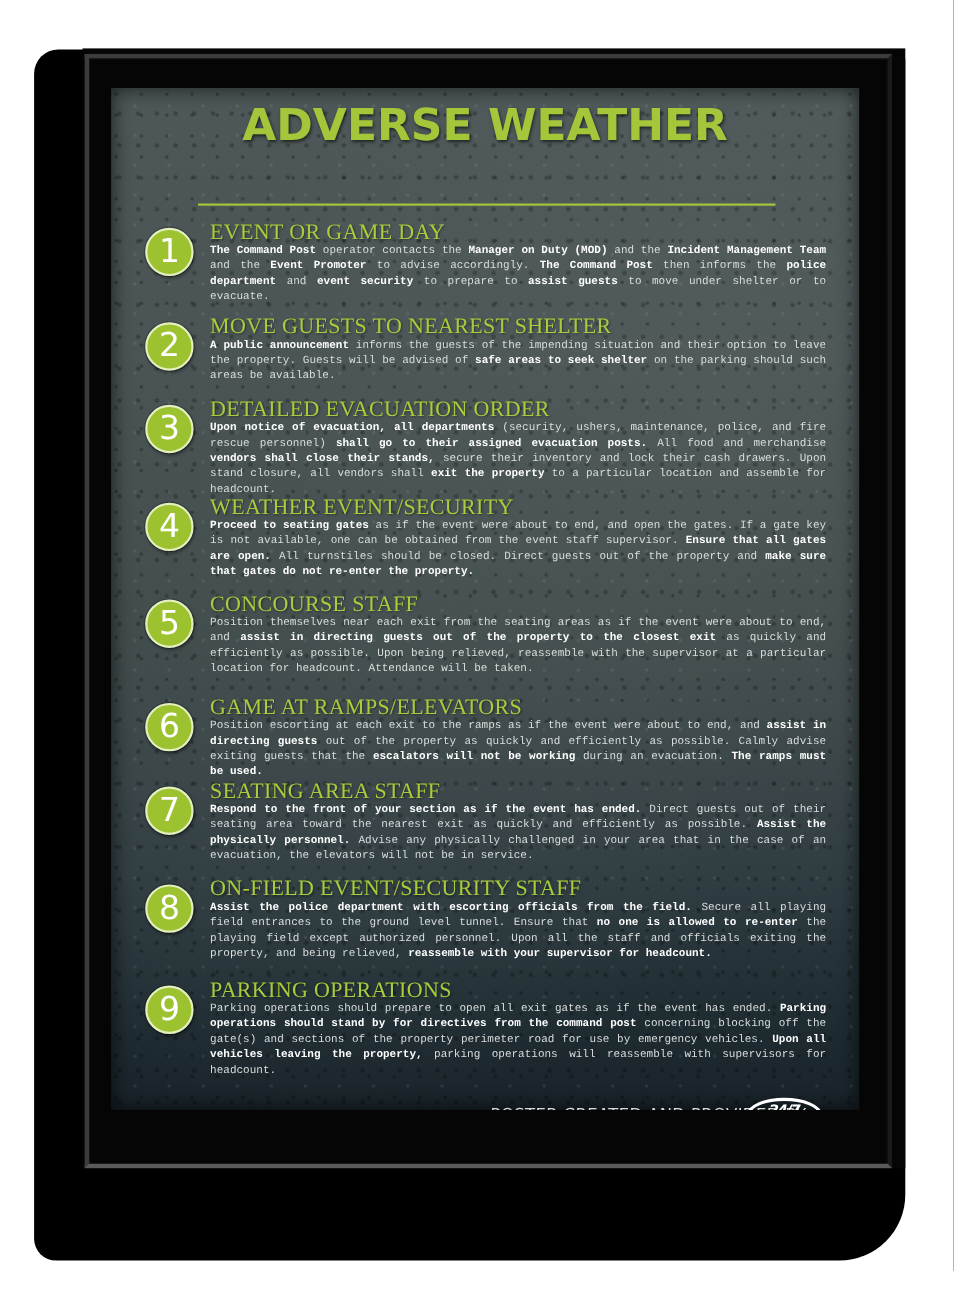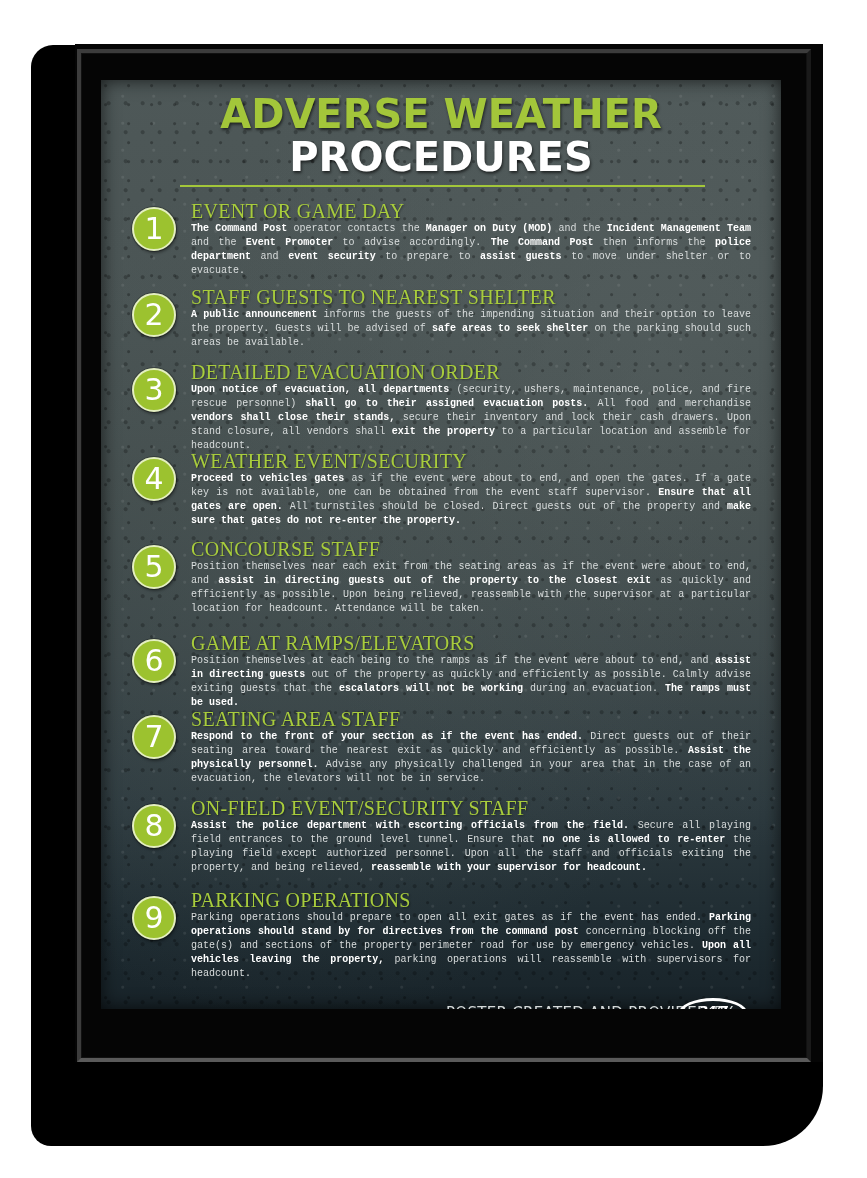--- a/index.html
+++ b/index.html
@@ -154,57 +154,56 @@
 
 <div class="shadow"></div>
 <div class="frame">
   <div class="bevel"></div>
 </div>
 
 <div class="poster">
   <div class="drops"></div>
 
   <div class="title-1" style="color: rgb(163, 198, 58);">ADVERSE WEATHER</div>
-  <div class="title-2">PROCEDURES</div>
   <div class="title-rule" style="background: rgb(163, 198, 58);"></div>
 
   <div class="step" style="top:123px">
     <div class="step-circle" style="background: rgb(156, 194, 47);">1</div>
     <div class="step-heading" style="color: rgb(168, 204, 60);">EVENT OR GAME DAY</div>
     <div class="step-body"><b>The Command Post</b><span> operator contacts the </span><b>Manager on Duty (MOD)</b><span> and the </span><b>Incident Management Team</b><span> and the </span><b>Event Promoter</b><span> to advise accordingly. </span><b>The Command Post</b><span> then informs the </span><b>police department</b><span> and </span><b>event security</b><span> to prepare to </span><b>assist guests</b><span> to move under shelter or to evacuate.</span></div>
   </div>
 
   <div class="step" style="top:209px">
     <div class="step-circle" style="background: rgb(156, 194, 47);">2</div>
-    <div class="step-heading" style="color: rgb(168, 204, 60);">STAFF GUESTS TO NEAREST SHELTER</div>
+    <div class="step-heading" style="color: rgb(168, 204, 60);">MOVE GUESTS TO NEAREST SHELTER</div>
     <div class="step-body"><b>A public announcement</b><span> informs the guests of the impending situation and their option to leave the property. Guests will be advised of </span><b>safe areas to seek shelter</b><span> on the parking should such areas be available.</span></div>
   </div>
 
   <div class="step" style="top:284px">
     <div class="step-circle" style="background: rgb(156, 194, 47);">3</div>
     <div class="step-heading" style="color: rgb(168, 204, 60);">DETAILED EVACUATION ORDER</div>
     <div class="step-body"><b>Upon notice of evacuation, all departments</b><span> (security, ushers, maintenance, police, and fire rescue personnel) </span><b>shall go to their assigned evacuation posts.</b><span> All food and merchandise </span><b>vendors shall close their stands,</b><span> secure their inventory and lock their cash drawers. Upon stand closure, all vendors shall </span><b>exit the property</b><span> to a particular location and assemble for headcount.</span></div>
   </div>
 
   <div class="step" style="top:373px">
     <div class="step-circle" style="background: rgb(156, 194, 47);">4</div>
     <div class="step-heading" style="color: rgb(168, 204, 60);">WEATHER EVENT/SECURITY</div>
-    <div class="step-body"><b>Proceed to vehicles gates</b><span> as if the event were about to end, and open the gates. If a gate key is not available, one can be obtained from the event staff supervisor. </span><b>Ensure that all gates are open.</b><span> All turnstiles should be closed. Direct guests out of the property and </span><b>make sure that gates do not re-enter the property.</b></div>
+    <div class="step-body"><b>Proceed to seating gates</b><span> as if the event were about to end, and open the gates. If a gate key is not available, one can be obtained from the event staff supervisor. </span><b>Ensure that all gates are open.</b><span> All turnstiles should be closed. Direct guests out of the property and </span><b>make sure that gates do not re-enter the property.</b></div>
   </div>
 
   <div class="step" style="top:461px">
     <div class="step-circle" style="background: rgb(156, 194, 47);">5</div>
     <div class="step-heading" style="color: rgb(168, 204, 60);">CONCOURSE STAFF</div>
     <div class="step-body"><span>Position themselves near each exit from the seating areas as if the event were about to end, and </span><b>assist in directing guests out of the property to the closest exit</b><span> as quickly and efficiently as possible. Upon being relieved, reassemble with the supervisor at a particular location for headcount. Attendance will be taken.</span></div>
   </div>
 
   <div class="step" style="top:555px">
     <div class="step-circle" style="background: rgb(156, 194, 47);">6</div>
     <div class="step-heading" style="color: rgb(168, 204, 60);">GAME AT RAMPS/ELEVATORS</div>
-    <div class="step-body"><span>Position themselves at each being to the ramps as if the event were about to end, and </span><b>assist in directing guests</b><span> out of the property as quickly and efficiently as possible. Calmly advise exiting guests that the </span><b>escalators will not be working</b><span> during an evacuation. </span><b>The ramps must be used.</b></div>
+    <div class="step-body"><span>Position escorting at each exit to the ramps as if the event were about to end, and </span><b>assist in directing guests</b><span> out of the property as quickly and efficiently as possible. Calmly advise exiting guests that the </span><b>escalators will not be working</b><span> during an evacuation. </span><b>The ramps must be used.</b></div>
   </div>
 
   <div class="step" style="top:631px">
     <div class="step-circle" style="background: rgb(156, 194, 47);">7</div>
     <div class="step-heading" style="color: rgb(168, 204, 60);">SEATING AREA STAFF</div>
     <div class="step-body"><b>Respond to the front of your section as if the event has ended.</b><span> Direct guests out of their seating area toward the nearest exit as quickly and efficiently as possible. </span><b>Assist the physically personnel.</b><span> Advise any physically challenged in your area that in the case of an evacuation, the elevators will not be in service.</span></div>
   </div>
 
   <div class="step" style="top:720px">
     <div class="step-circle" style="background: rgb(156, 194, 47);">8</div>

